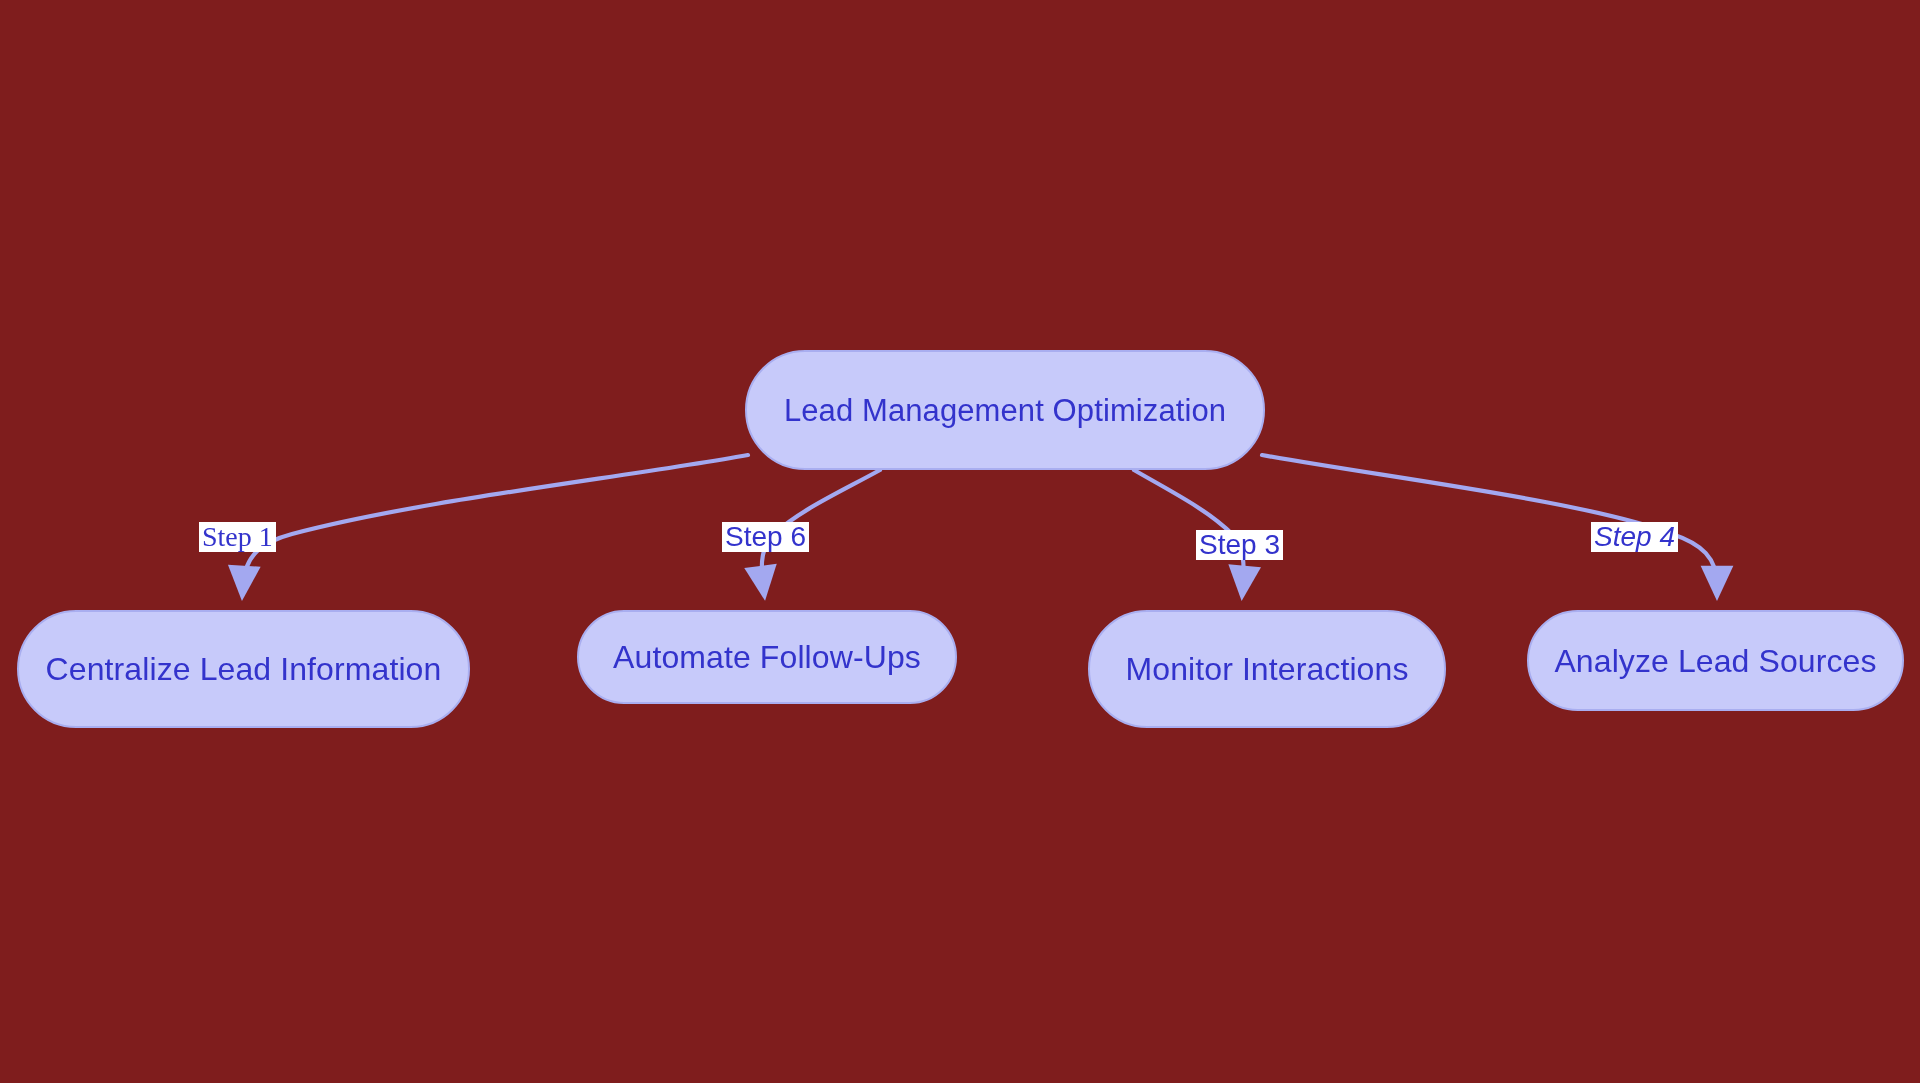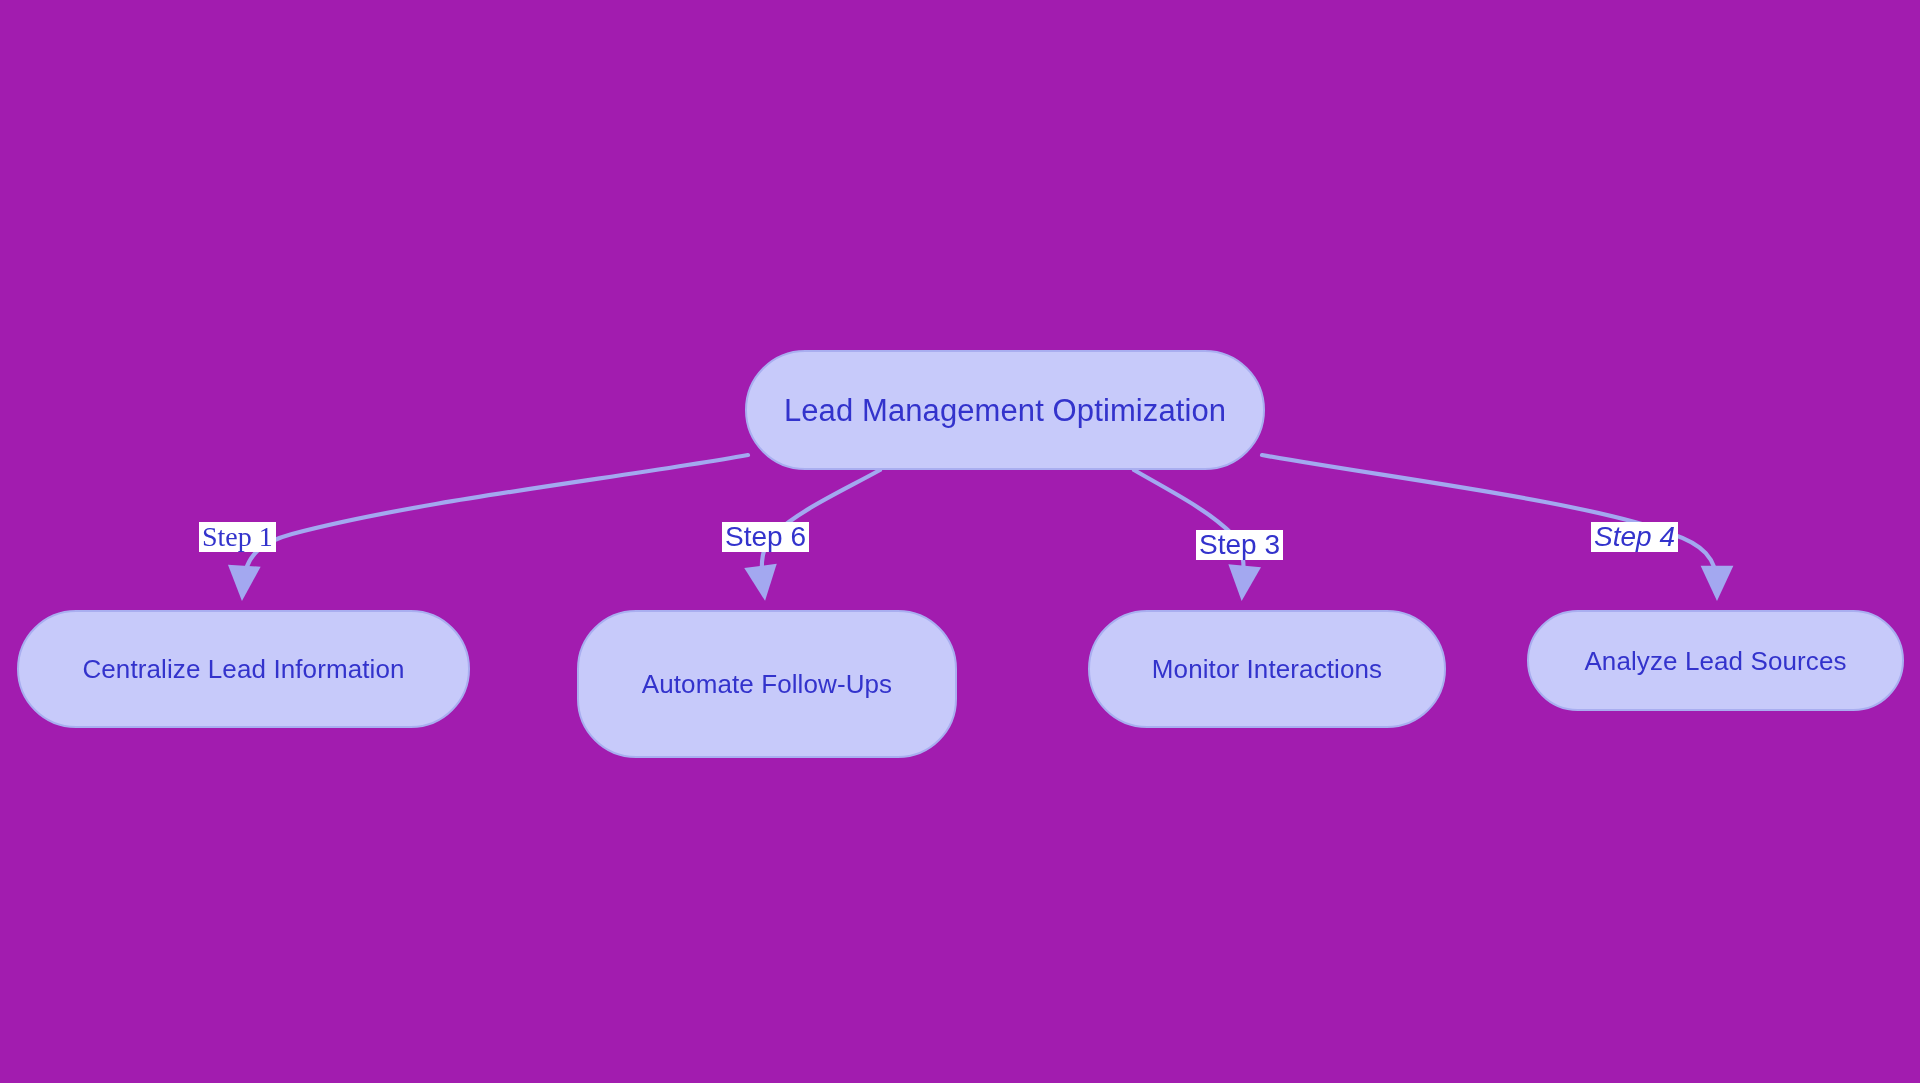--- a/index.html
+++ b/index.html
@@ -11,21 +11,21 @@
   body {
     width: 1920px;
     height: 1083px;
     overflow: hidden;
     font-family: "Liberation Sans", "DejaVu Sans", sans-serif;
   }
   #diagram-root {
     position: relative;
     width: 1920px;
     height: 1083px;
-    background: #a21caf;
+    background: #7f1d1d;
   }
   #edge-layer {
     position: absolute;
     left: 0;
     top: 0;
     width: 1920px;
     height: 1083px;
   }
   .node {
     position: absolute;
@@ -33,21 +33,21 @@
     display: flex;
     align-items: center;
     justify-content: center;
     background: #c7cafa;
     border: 2px solid #a9aef0;
     border-radius: 60px;
     color: #3333cc;
   }
   .node-label {
     color: #3333cc;
-    font-size: 26px;
+    font-size: 32px;
     font-weight: 400;
     line-height: 1;
     letter-spacing: 0.1px;
     white-space: nowrap;
   }
   #node-root {
     left: 745px;
     top: 350px;
     width: 520px;
     height: 120px;
@@ -58,21 +58,21 @@
     left: 17px;
     top: 610px;
     width: 453px;
     height: 118px;
     border-radius: 59px;
   }
   #node-step2 {
     left: 577px;
     top: 610px;
     width: 380px;
-    height: 148px;
+    height: 94px;
     border-radius: 59px;
   }
   #node-step3 {
     left: 1088px;
     top: 610px;
     width: 358px;
     height: 118px;
     border-radius: 59px;
   }
   #node-step4 {

